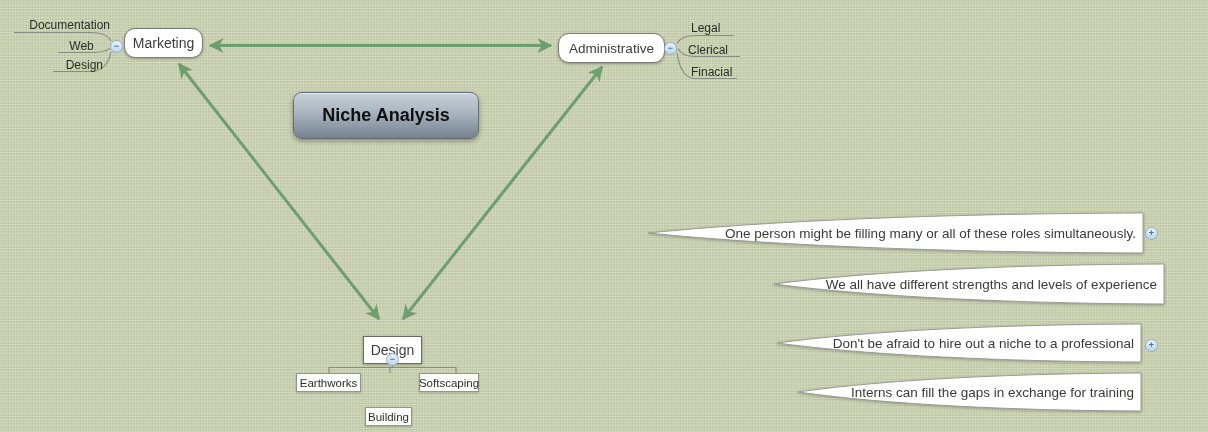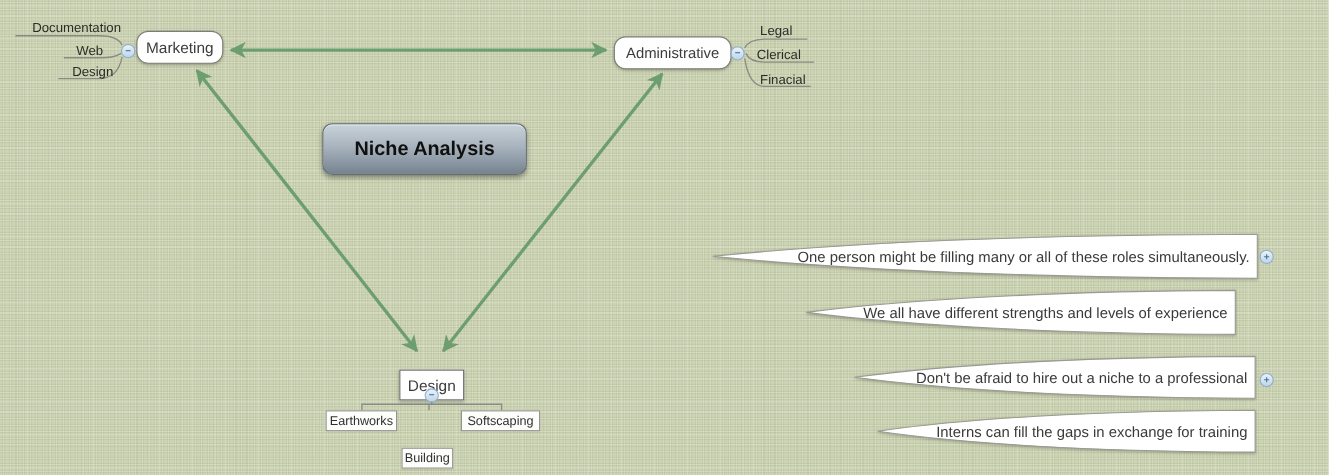--- a/index.html
+++ b/index.html
@@ -24,39 +24,39 @@
   .node-marketing{left:124px;top:28px;width:79px;height:30px;font-size:14px;}
   .node-administrative{left:558px;top:33px;width:107px;height:30px;font-size:13.5px;}
   .node-design{left:363px;top:336px;width:59px;height:28px;font-size:14px;border-color:#6b6b66;}
 
   .title-box{
     position:absolute;left:293px;top:92px;width:186px;height:47px;
     display:flex;align-items:center;justify-content:center;
     border-radius:9px;border:1px solid #646e78;
     background:linear-gradient(180deg,#c9d2d9 0%,#a8b3be 45%,#76838f 100%);
     box-shadow:0 2px 5px rgba(0,0,0,.35), inset 0 1px 0 rgba(255,255,255,.55);
-    font-size:18px;font-weight:bold;color:#10100f;box-sizing:border-box;margin-top:20px;
+    font-size:18px;font-weight:bold;color:#10100f;box-sizing:border-box;
   }
 
   .sublabel{position:absolute;font-size:12px;color:#2b2b28;white-space:nowrap;}
   .sub-doc{left:14px;top:18px;width:85px;text-align:right;margin-left:11px;}
   .sub-web{left:60px;top:39px;width:43px;text-align:center;}
   .sub-press{left:55px;top:58px;width:48px;text-align:right;}
   .sub-legal{left:691px;top:21px;}
   .sub-clerical{left:688px;top:43px;}
   .sub-finacial{left:691px;top:65px;}
 
   .childbox{
     position:absolute;display:flex;align-items:center;justify-content:center;
     background:#fdfdfb;border:1px solid #94948d;color:#2f2f2c;font-size:11.5px;
     box-shadow:0 1px 2px rgba(0,0,0,.2);box-sizing:border-box;
   }
   .child-earthworks{left:296px;top:373px;width:65px;height:19px;}
   .child-building{left:365px;top:373px;width:47px;height:19px;margin-top:34px;}
-  .child-softscaping{left:419px;top:373px;width:72px;height:19px;}
+  .child-softscaping{left:419px;top:373px;width:60px;height:19px;}
 
   .toggle{
     position:absolute;width:11px;height:11px;border-radius:50%;
     background:linear-gradient(180deg,#eaf2f9,#bed6ea);
     border:1px solid #8fb0cc;color:#47749f;
     font-size:9px;line-height:10px;text-align:center;box-sizing:content-box;
     font-weight:bold;
   }
   .toggle-marketing{left:110px;top:40px;}
   .toggle-administrative{left:664px;top:42px;}
@@ -66,21 +66,21 @@
 
   .callout{position:absolute;filter:drop-shadow(0 1.5px 1.5px rgba(0,0,0,.25));}
   .callout svg{position:absolute;left:0;top:0;}
   .callout .co-text{
     position:absolute;right:0;top:0;height:100%;width:100%;
     display:flex;align-items:center;justify-content:flex-end;
     padding-right:8px;box-sizing:border-box;
     font-size:13.5px;color:#3a3a38;white-space:nowrap;
   }
   .callout-1{left:647px;top:212px;width:497px;height:42px;}
-  .callout-2{left:732px;top:263px;width:392px;height:42px;}
+  .callout-2{left:773px;top:263px;width:392px;height:42px;}
   .callout-3{left:776px;top:323px;width:366px;height:40px;}
   .callout-4{left:797px;top:372px;width:345px;height:40px;}
 </style>
 </head>
 <body>
 
 <div class="stage">
 
   <svg class="overlay" width="1208" height="432" viewBox="0 0 1208 432">
     <defs>

